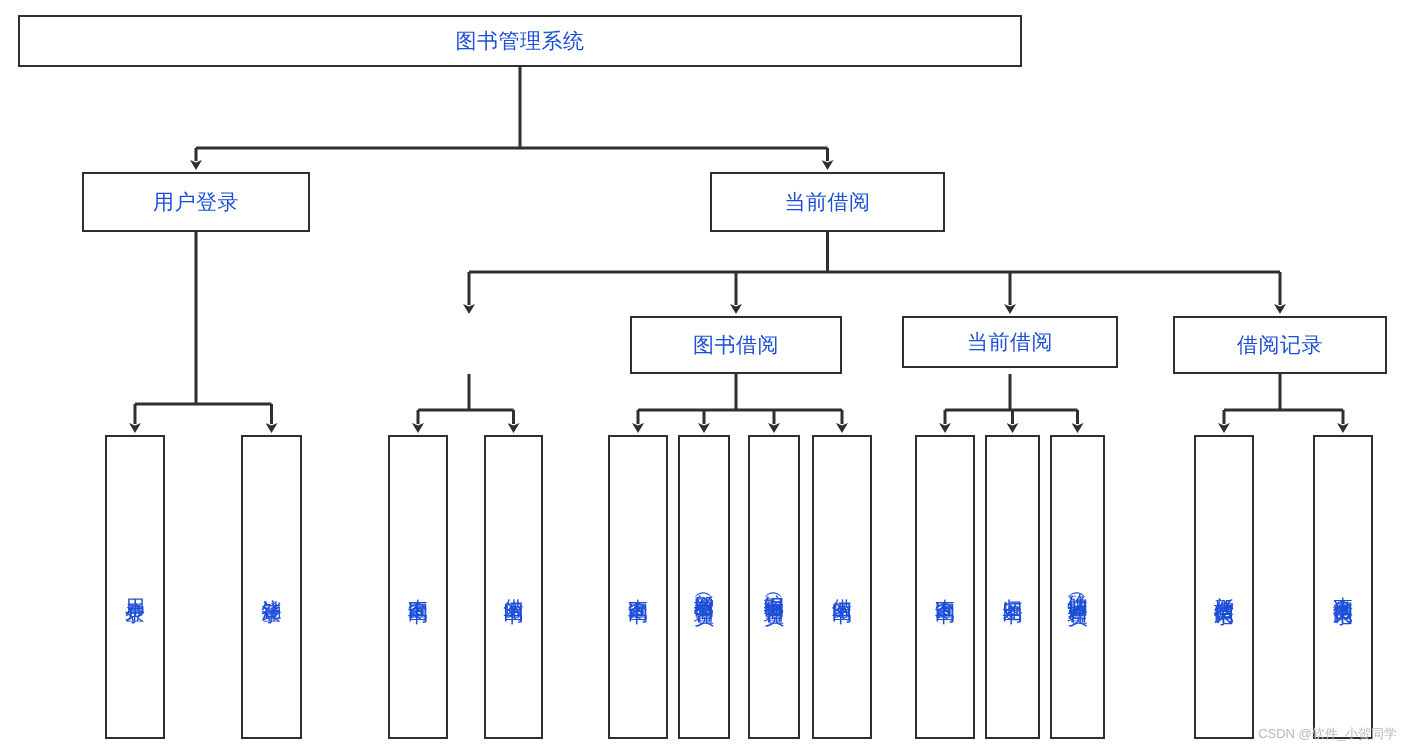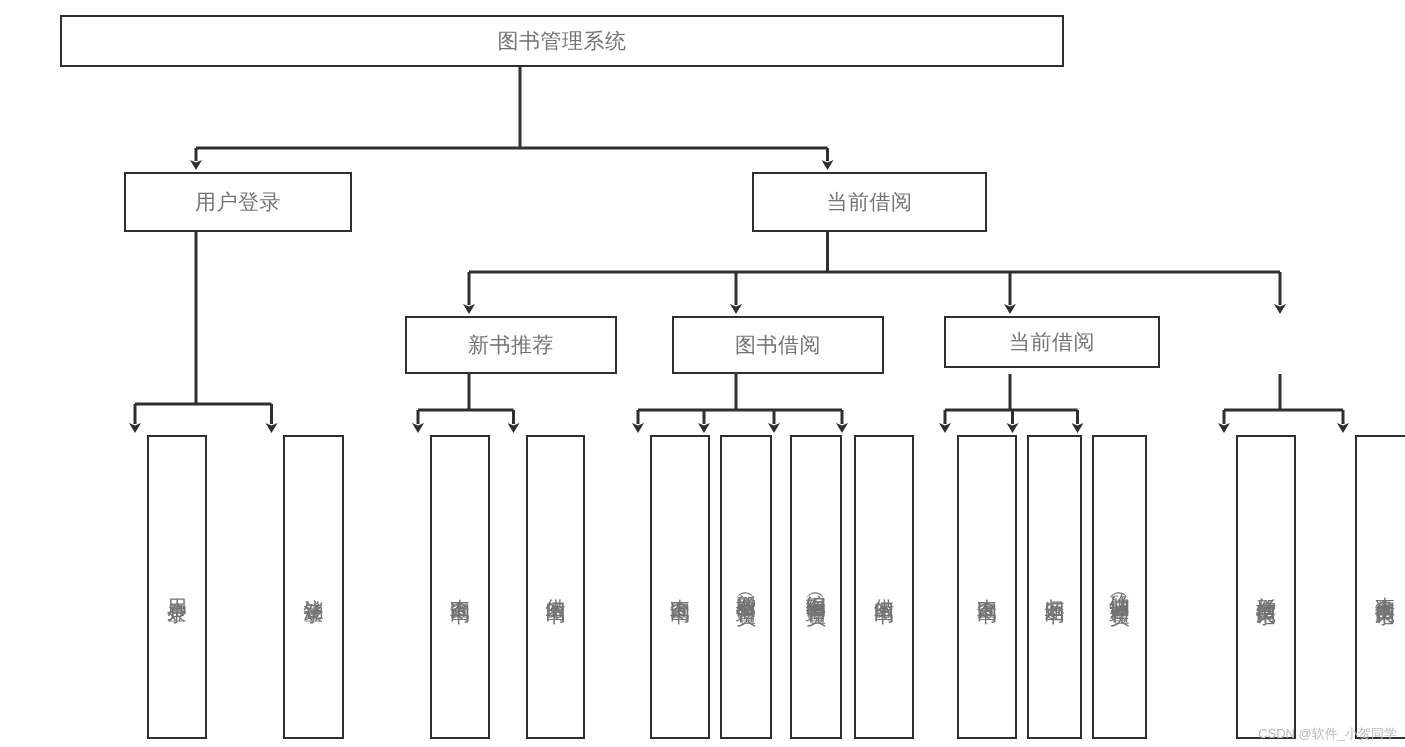--- a/index.html
+++ b/index.html
@@ -25,23 +25,22 @@
     height: 747px;
   }
   .node {
     position: absolute;
     box-sizing: border-box;
     border: 2.5px solid #2f2f33;
     background: #ffffff;
     display: flex;
     align-items: center;
     justify-content: center;
-    color: #737373;
+    color: #1d4ed8;
     z-index: 2;
-    margin-left: 42px;
   }
   .node .lbl {
     font-size: 21px;
     line-height: 1.15;
     letter-spacing: 0.5px;
     white-space: nowrap;
   }
   .node.vertical {
     align-items: center;
     justify-content: center;
@@ -117,28 +116,28 @@
     <span class="lbl">图书管理系统</span>
   </div>
 
   <div class="node" style="left: 82px; top: 172px; width: 228px; height: 60px;">
     <span class="lbl">用户登录</span>
   </div>
   <div class="node" style="left: 710px; top: 172px; width: 235px; height: 60px;">
     <span class="lbl">当前借阅</span>
   </div>
 
-  <div class="node" style="left: 363px; top: 316px; width: 212px; height: 58px;">
-    <span class="lbl">新书推荐</span>
-  </div>
   <div class="node" style="left: 630px; top: 316px; width: 212px; height: 58px;">
     <span class="lbl">图书借阅</span>
   </div>
   <div class="node" style="left: 902px; top: 316px; width: 216px; height: 52px;">
     <span class="lbl">当前借阅</span>
+  </div>
+  <div class="node" style="left: 1173px; top: 316px; width: 214px; height: 58px;">
+    <span class="lbl">借阅记录</span>
   </div>
 
   <div class="node vertical" style="left: 105px; top: 435px; width: 60px; height: 304px;">
     <span class="lbl">用户登录</span>
   </div>
   <div class="node vertical" style="left: 241px; top: 435px; width: 61px; height: 304px;">
     <span class="lbl">注销登录</span>
   </div>
   <div class="node vertical" style="left: 388px; top: 435px; width: 60px; height: 304px;">
     <span class="lbl">查询图书</span>

